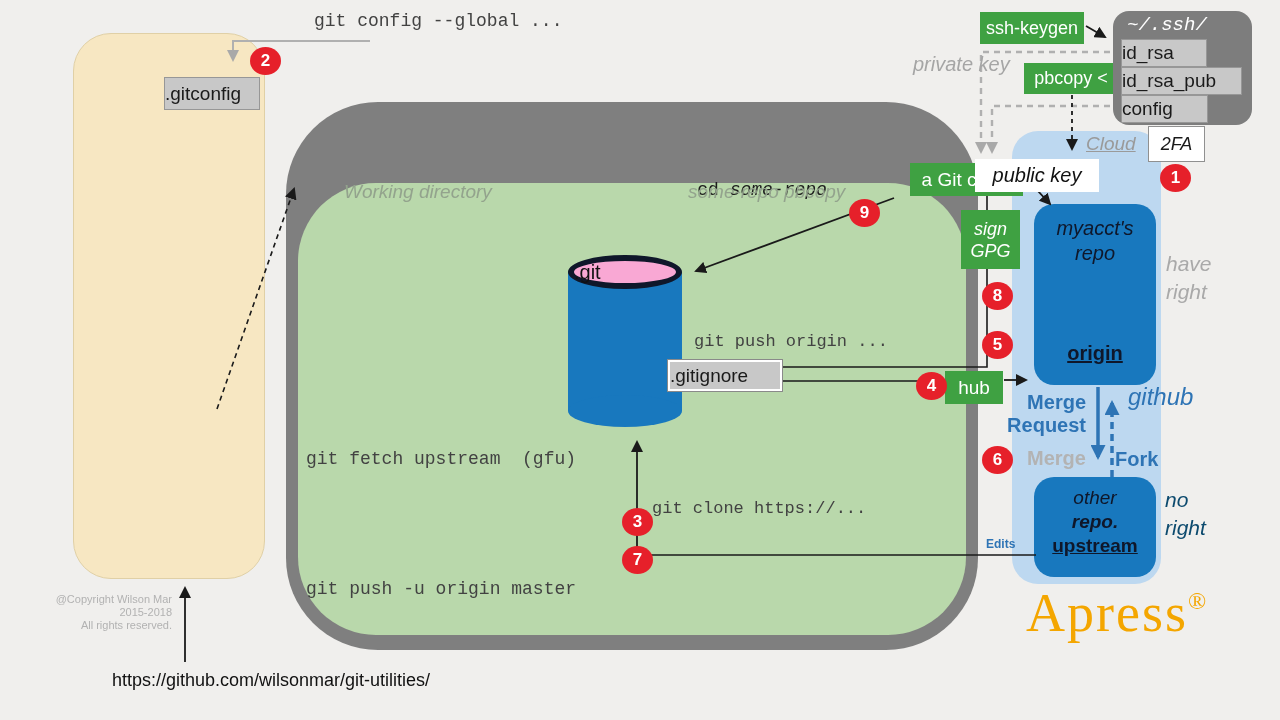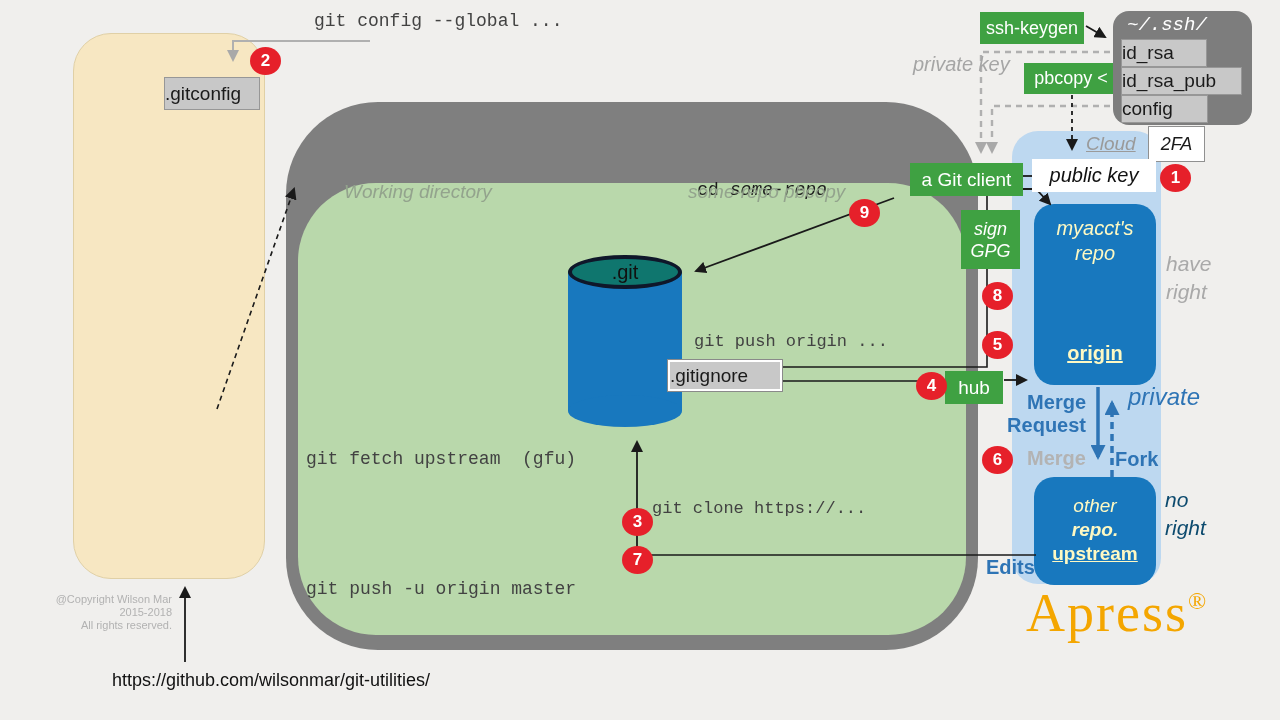--- a/index.html
+++ b/index.html
@@ -9,53 +9,53 @@
   .mono{font-family:"Liberation Mono","DejaVu Sans Mono",monospace;color:#424242;white-space:pre;}
   .italic{font-style:italic;}
   .graytxt{color:#a5a5a5;}
   .bluetxt{color:#2e74b5;font-weight:bold;}
   .box-gray{background:#c8c8c8;border:1px solid #979797;color:#1a1a1a;text-align:center;
             font-size:19px;display:flex;align-items:center;}
   .box-green{background:#3fa142;color:#ffffff;text-align:center;font-size:19px;
              display:flex;align-items:center;justify-content:center;}
   .marker{width:31px;height:28px;border-radius:50%;background:#e6202a;color:#fff;
           font-weight:bold;font-size:17px;display:flex;align-items:center;justify-content:center;z-index:30;}
-  .bigblue{background:#1878be;border-radius:20px;color:#fef9c3;text-align:center;z-index:5;}
+  .bigblue{background:#1878be;border-radius:20px;color:#0f172a;text-align:center;z-index:5;}
   svg.overlay{position:absolute;left:0;top:0;z-index:20;pointer-events:none;}
   .lbl{z-index:25;}
 </style>
 </head>
 <body>
 
 <div id="stage">
 
   <div class="abs" style="left:73px;top:33px;width:190px;height:544px;background:#f7e7c2;border:1px solid #e0d0a6;border-radius:38px;"></div>
 
   <div class="abs" style="left:286px;top:102px;width:692px;height:548px;background:#7f7f7f;border-radius:92px;"></div>
 
   <div class="abs" style="left:298px;top:183px;width:668px;height:452px;background:#b9d8ab;border-radius:78px;"></div>
 
   <div class="abs" style="left:1012px;top:131px;width:149px;height:453px;background:#bdd8f0;border-radius:26px;"></div>
 
   <div class="abs" style="left:568px;top:272px;width:114px;height:139px;background:#1878be;"></div>
   <div class="abs" style="left:568px;top:395px;width:114px;height:32px;background:#1878be;border-radius:50%;"></div>
-  <div class="abs" style="left:568px;top:255px;width:114px;height:34px;background:#0f766e;border:4px solid #0f172a;border-radius:50%;box-sizing:border-box;
-              display:flex;align-items:center;justify-content:center;font-size:20px;color:#111;">
+  <div class="abs" style="left:568px;top:255px;width:114px;height:34px;background:#f9a8d4;border:6px solid #0f172a;border-radius:50%;box-sizing:border-box;
+              display:flex;align-items:center;justify-content:flex-start;font-size:20px;color:#111;">
     <span>.git</span>
   </div>
 
   <div class="abs bigblue" style="left:1034px;top:204px;width:122px;height:181px;">
     <div class="italic" style="font-size:20px;margin-top:12px;line-height:25px;">
       <div>myacct's</div>
       <div>repo</div>
     </div>
     <div class="abs" style="left:0;right:0;bottom:20px;font-weight:bold;font-size:20px;text-decoration:underline;">origin</div>
   </div>
 
-  <div class="abs bigblue" style="left:1034px;top:477px;width:122px;height:100px;font-size:19px;line-height:24px;padding-top:8px;">
+  <div class="abs bigblue" style="left:1034px;top:477px;width:122px;height:100px;font-size:19px;line-height:24px;padding-top:0;">
     <div style="margin-top:9px;">
       <div class="italic">other</div>
       <div class="italic" style="font-weight:bold;">repo.</div>
       <div style="font-weight:bold;text-decoration:underline;">upstream</div>
     </div>
   </div>
 
   <svg class="overlay" width="1280" height="720">
     <defs>
       <marker id="mB" markerUnits="userSpaceOnUse" markerWidth="12" markerHeight="12" refX="10" refY="6" orient="auto">
@@ -136,42 +136,42 @@
   <div class="abs lbl box-gray" style="left:1121px;top:95px;width:85px;height:26px;">
     <span>config</span>
   </div>
 
   <div class="abs lbl italic graytxt" style="left:913px;top:53px;font-size:20px;">private key</div>
 
   <div class="abs lbl italic graytxt" style="left:1086px;top:133px;font-size:19px;color:#9a9a9a;text-decoration:underline;">Cloud</div>
   <div class="abs lbl italic" style="left:1148px;top:126px;width:55px;height:34px;background:#ffffff;border:1px solid #909090;display:flex;align-items:center;justify-content:center;font-size:18px;color:#1a1a1a;">
     <span>2FA</span>
   </div>
-  <div class="abs lbl italic" style="left:1032px;top:159px;width:124px;height:33px;background:#ffffff;display:flex;align-items:center;justify-content:center;font-size:20px;color:#111;">
+  <div class="abs lbl italic" style="left:975px;top:159px;width:124px;height:33px;background:#ffffff;display:flex;align-items:center;justify-content:center;font-size:20px;color:#111;">
     <span>public key</span>
   </div>
 
   <div class="abs lbl italic graytxt" style="left:1166px;top:250px;font-size:21px;line-height:28px;color:#a9a9a9;">
     <div>have</div>
     <div>right</div>
   </div>
 
   <div class="abs lbl bluetxt" style="left:1006px;top:391px;width:80px;font-size:20px;line-height:23px;text-align:right;">
     <div>Merge</div>
     <div>Request</div>
   </div>
   <div class="abs lbl" style="left:1027px;top:447px;font-size:20px;font-weight:bold;color:#b3b3b3;">Merge</div>
   <div class="abs lbl bluetxt" style="left:1115px;top:448px;font-size:20px;">Fork</div>
-  <div class="abs lbl italic" style="left:1128px;top:383px;font-size:24px;color:#2e74b5;">private</div>
+  <div class="abs lbl italic" style="left:1128px;top:383px;font-size:24px;color:#2e74b5;">github</div>
 
   <div class="abs lbl italic graytxt" style="left:1165px;top:486px;font-size:21px;line-height:28px;color:#0c4a6e;">
     <div>no</div>
     <div>right</div>
   </div>
-  <div class="abs lbl bluetxt" style="left:986px;top:556px;font-size:20px;">Edits</div>
+  <div class="abs lbl bluetxt" style="left:986px;top:537px;font-size:12px;">Edits</div>
 
   <div class="abs marker" style="left:1160px;top:164px;">1</div>
   <div class="abs marker" style="left:250px;top:47px;">2</div>
   <div class="abs marker" style="left:622px;top:508px;">3</div>
   <div class="abs marker" style="left:916px;top:372px;">4</div>
   <div class="abs marker" style="left:982px;top:331px;">5</div>
   <div class="abs marker" style="left:982px;top:446px;">6</div>
   <div class="abs marker" style="left:622px;top:546px;">7</div>
   <div class="abs marker" style="left:982px;top:282px;">8</div>
   <div class="abs marker" style="left:849px;top:199px;">9</div>

